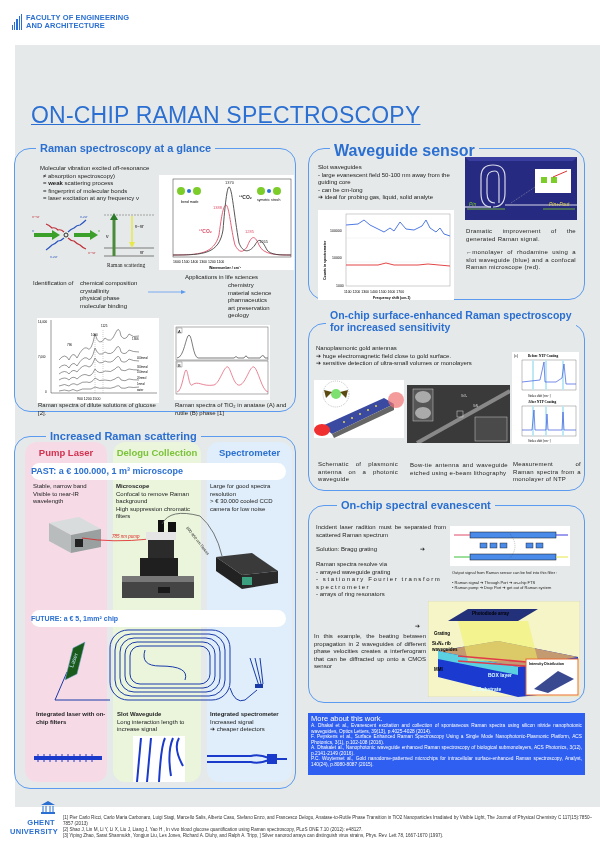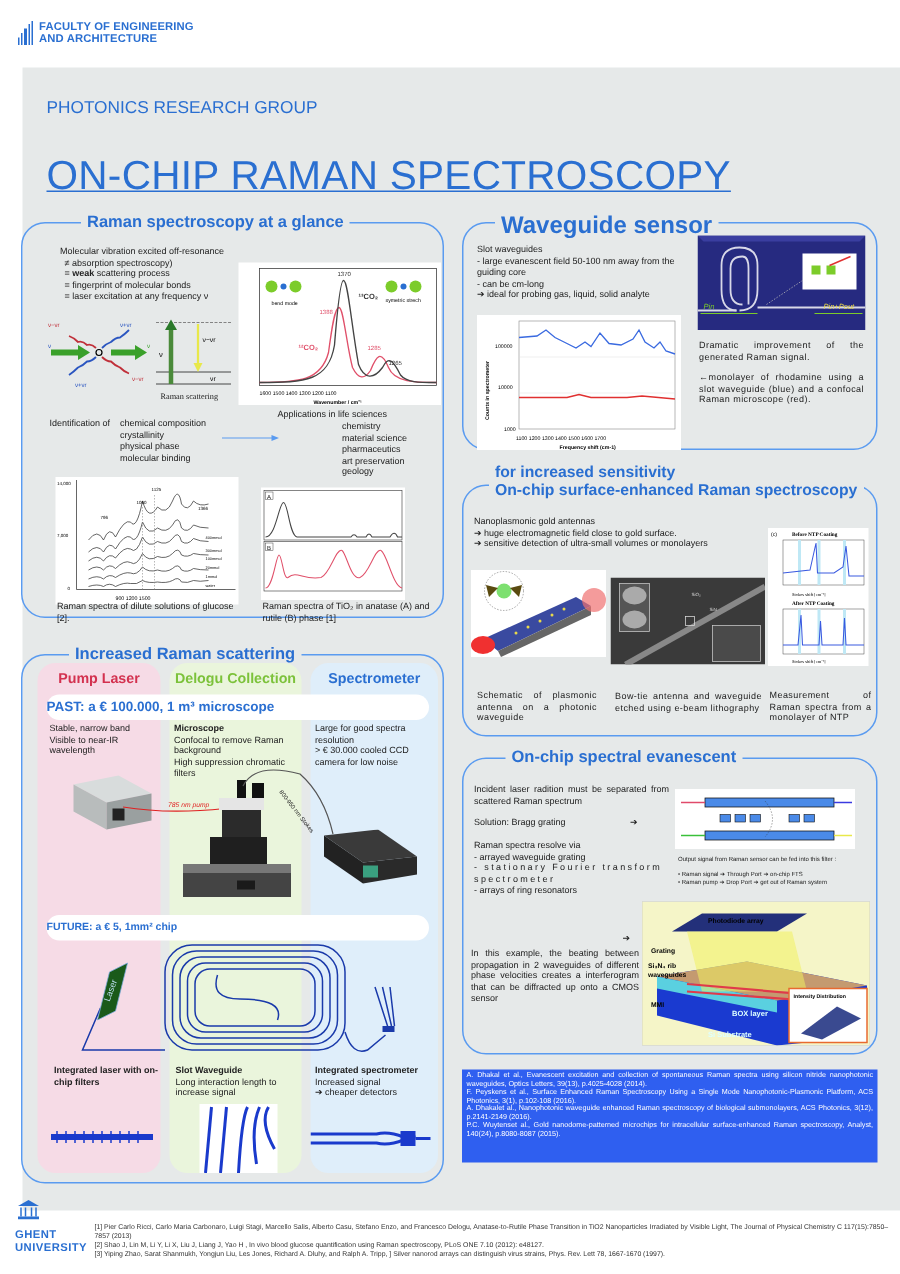--- a/index.html
+++ b/index.html
@@ -9,40 +9,40 @@
   
   .faculty { position: absolute; left: 12px; top: 14px; display: flex; align-items: center; gap: 4px; }
   .faculty .logo-bars { width: 10px; height: 16px; display: flex; align-items: flex-end; gap: 1px; }
   .faculty .logo-bars span { display: block; width: 1.5px; background: #2a6fd1; }
   .faculty-text { font-size: 7.5px; line-height: 8px; color: #2a6fd1; font-weight: bold; letter-spacing: 0.1px; }
 
   .poster { position: absolute; left: 15px; top: 45px; width: 585px; height: 762px; background: #e6e9e9; }
 
   .group-name { position: absolute; left: 31px; top: 66px; font-size: 11.5px; color: #2a6fd1; }
   .authors { position: absolute; left: 31px; top: 86px; width: 560px; font-size: 8.3px; line-height: 10px; font-weight: bold; color: #111; }
-  .main-title { position: absolute; left: 31px; top: 102px; font-size: 27px; color: #2a6fd1; text-decoration: underline; text-decoration-thickness: 1px; letter-spacing: 0.2px; }
+  .main-title { position: absolute; left: 31px; top: 102px; font-size: 23px; color: #2a6fd1; text-decoration: underline; text-decoration-thickness: 1px; letter-spacing: 0.2px; }
 
   
   .panel { position: absolute; border: 1.5px solid #5a9bf0; border-radius: 16px; }
   .panel-title { position: absolute; background: #e6e9e9; color: #2a6fd1; font-weight: bold; padding: 0 4px; white-space: nowrap; }
 
   .txt { position: absolute; font-size: 6px; line-height: 7.5px; color: #222; }
   .txt b { font-weight: bold; }
   .fig { position: absolute; background: #fff; }
 
   
   .col { position: absolute; top: 442px; height: 340px; border-radius: 12px; }
   .col-head { position: absolute; top: 447px; font-size: 9.5px; font-weight: bold; text-align: center; }
   .pill { position: absolute; left: 31px; width: 255px; height: 17px; background: #fff; border-radius: 9px; text-align: left; font-weight: bold; color: #2a6fd1; }
 
   .refbox { position: absolute; left: 308px; top: 713px; width: 277px; height: 62px; background: #2f5ff0; color: #fff; padding: 2px 3px; }
   .refbox .rt { font-size: 7.5px; line-height: 8px; }
   .refbox .ri { font-size: 4.8px; line-height: 5.5px; text-align: justify; }
 
-  .ghent { position: absolute; left: 10px; top: 800px; width: 45px; }
+  .ghent { position: absolute; left: 10px; top: 800px; width: 45px; text-align: right; }
   .ghent-text { font-size: 7.5px; font-weight: bold; color: #2a6fd1; line-height: 9px; letter-spacing: 0.3px; }
   .footrefs { position: absolute; left: 63px; top: 815px; width: 530px; font-size: 4.6px; line-height: 6px; color: #333; }
 </style>
 </head>
 <body>
 
 <div class="page">
 
   <div class="faculty">
     <div class="logo-bars">
@@ -53,25 +53,24 @@
         <span style="height:16px"></span>
     </div>
     <div class="faculty-text">
       <div>FACULTY OF ENGINEERING</div>
       <div>AND ARCHITECTURE</div>
     </div>
   </div>
 
   <div class="poster"></div>
 
-  <div class="group-name">PHOTONICS RESEARCH GROUP</div>
   <div class="main-title">ON-CHIP RAMAN SPECTROSCOPY</div>
 
   <div class="panel" style="left:14px; top:148px; width:282px; height:264px;"></div>
-  <div class="panel-title" style="left:54px; top:142px; font-size:11px;">Raman spectroscopy at a glance</div>
+  <div class="panel-title" style="left:36px; top:142px; font-size:11px;">Raman spectroscopy at a glance</div>
 
   <div class="txt" style="left:40px; top:165px; width:140px;">
     <div>Molecular vibration excited off-resonance</div>
     <div style="padding-left:3px">≠ absorption spectroscopy)</div>
     <div style="padding-left:3px">= <b>weak</b> scattering process</div>
     <div style="padding-left:3px">= fingerprint of molecular bonds</div>
     <div style="padding-left:3px">= laser excitation at any frequency ν</div>
   </div>
 
   <svg style="position:absolute; left:30px; top:210px;" width="80" height="50" viewBox="0 0 80 50">
@@ -352,22 +351,22 @@
     <line x1="2" y1="52" x2="40" y2="52" stroke="#7ccc2a" stroke-width="0.8"></line>
     <line x1="78" y1="52" x2="110" y2="52" stroke="#7ccc2a" stroke-width="0.8"></line>
     <text x="4" y="49" font-size="5" fill="#7ccc2a" font-style="italic">Pin</text>
     <text x="84" y="49" font-size="5" fill="#e8d84a" font-style="italic">Pin+Pout</text>
   </svg>
   <div class="txt" style="left:466px; top:228px; width:110px; text-align:justify; letter-spacing:0.3px;">Dramatic improvement of the generated Raman signal.</div>
   <div class="txt" style="left:466px; top:249px; width:110px; text-align:justify; letter-spacing:0.3px;">←monolayer of rhodamine using a slot waveguide (blue) and a confocal Raman microscope (red).</div>
 
   <div class="panel" style="left:308px; top:323px; width:277px; height:168px;"></div>
   <div class="panel-title" style="left:326px; top:309px; font-size:10.5px; line-height:12px;">
+    <div>On-chip surface-enhanced Raman spectroscopy</div>
     <div>for increased sensitivity</div>
-    <div>On-chip surface-enhanced Raman spectroscopy</div>
   </div>
   <div class="txt" style="left:316px; top:345px; width:200px;">
     <div>Nanoplasmonic gold antennas</div>
     <div>➔ huge electromagnetic field close to gold surface.</div>
     <div>➔ sensitive detection of ultra-small volumes or monolayers</div>
   </div>
   <svg style="position:absolute; left:314px; top:380px; background:#fff;" width="90" height="58" viewBox="0 0 90 58">
     <circle cx="22" cy="14" r="13" fill="none" stroke="#888" stroke-dasharray="1,1" stroke-width="0.5"></circle>
     <circle cx="22" cy="14" r="5" fill="#7de070"></circle>
     <polygon points="10,10 18,12 12,18" fill="#5a4a10"></polygon>
@@ -471,20 +470,21 @@
     <text x="6" y="34" font-size="4.5" font-weight="bold">Grating</text>
     <text x="4" y="44" font-size="4.5" font-weight="bold">Si₃N₄ rib</text>
     <text x="4" y="50" font-size="4.5" font-weight="bold">waveguides</text>
     <text x="60" y="76" font-size="5" fill="#dff" font-weight="bold">BOX layer</text>
     <text x="6" y="70" font-size="4.5" font-weight="bold">MMI</text>
     <text x="44" y="90" font-size="5" fill="#dff" font-weight="bold">Si Substrate</text>
     <text x="101" y="64" font-size="3.5" font-weight="bold">Intensity Distribution</text>
   </svg>
 
   <div class="refbox">
+    <div class="rt">More about this work.</div>
     <div class="ri">A. Dhakal et al., Evanescent excitation and collection of spontaneous Raman spectra using silicon nitride nanophotonic waveguides, Optics Letters, 39(13), p.4025-4028 (2014).</div>
     <div class="ri">F. Peyskens et al., Surface Enhanced Raman Spectroscopy Using a Single Mode Nanophotonic-Plasmonic Platform, ACS Photonics, 3(1), p.102-108 (2016).</div>
     <div class="ri">A. Dhakalet al., Nanophotonic waveguide enhanced Raman spectroscopy of biological submonolayers, ACS Photonics, 3(12), p.2141-2149 (2016).</div>
     <div class="ri">P.C. Wuytenset al., Gold nanodome-patterned microchips for intracellular surface-enhanced Raman spectroscopy, Analyst, 140(24), p.8080-8087 (2015).</div>
   </div>
 
   <div class="ghent">
     <svg width="14" height="13" viewBox="0 0 14 13" style="margin-left:2px;">
       <polygon points="0,4 7,0 14,4" fill="#2a6fd1"></polygon>
       <g stroke="#2a6fd1" stroke-width="1">

